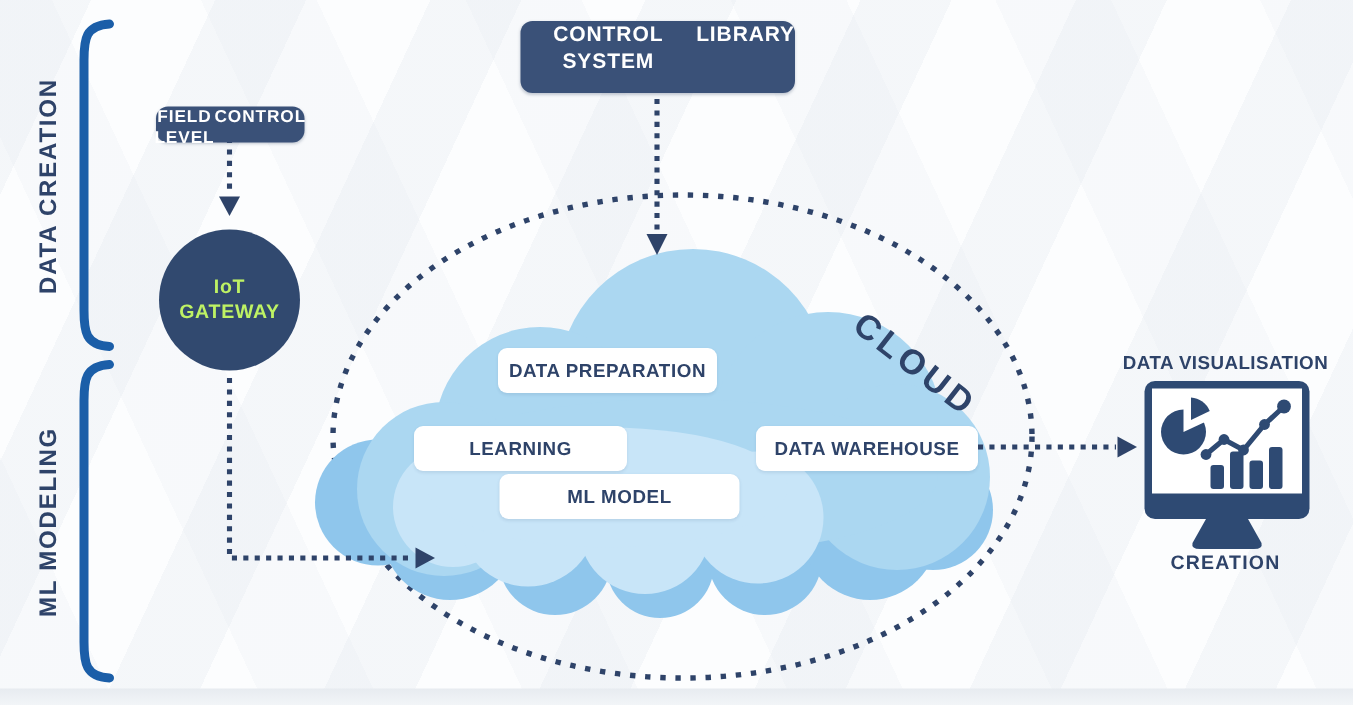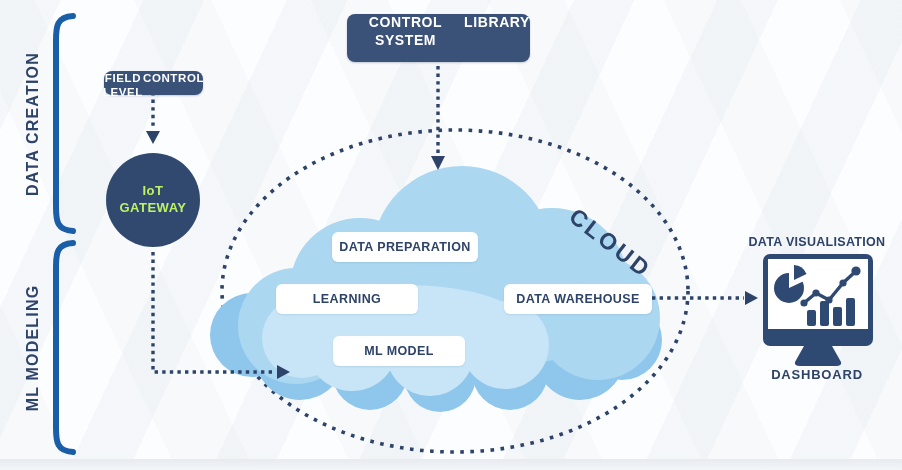--- a/index.html
+++ b/index.html
@@ -34,21 +34,21 @@
     display:flex; flex-direction:column; justify-content:center;
   }
   .chip {
     position:absolute; background:#ffffff; border-radius:6px; color:#2e4369;
     font-weight:bold; font-size:12.5px; letter-spacing:0.4px; text-align:center;
     display:flex; align-items:center; justify-content:center; height:30px;
     box-shadow:0 1px 2px rgba(60,90,130,0.12);
   }
   .chip-prep { left:332px; top:232px; width:146px;text-align:right; }
   .chip-learn { left:276px; top:284px; width:142px; }
-  .chip-model { left:333px; top:336px; width:132px; }
+  .chip-model { left:333px; top:316px; width:160px; }
   .chip-wh { left:504px; top:284px; width:148px; }
   .cloud-label {
     position:absolute; left:572px; top:200px; color:#2e4369; font-weight:bold;
     font-size:23px; letter-spacing:3px; transform:rotate(38deg);
     transform-origin:left center; white-space:nowrap;
   }
   .viz-title {
     position:absolute; left:740px; top:235px; width:154px; text-align:center;
     color:#2e4369; font-weight:bold; font-size:12.5px; letter-spacing:0.3px;
   }
@@ -164,16 +164,16 @@
   </div>
 
   <div class="chip chip-prep">DATA PREPARATION</div>
   <div class="chip chip-learn">LEARNING</div>
   <div class="chip chip-model">ML MODEL</div>
   <div class="chip chip-wh">DATA WAREHOUSE</div>
 
   <div class="cloud-label">CLOUD</div>
 
   <div class="viz-title">DATA VISUALISATION</div>
-  <div class="viz-caption">DASHBOARD</div>
+  <div class="viz-caption">CREATION</div>
 
   <div class="footer-band"></div>
 </div>
 
 </body></html>

